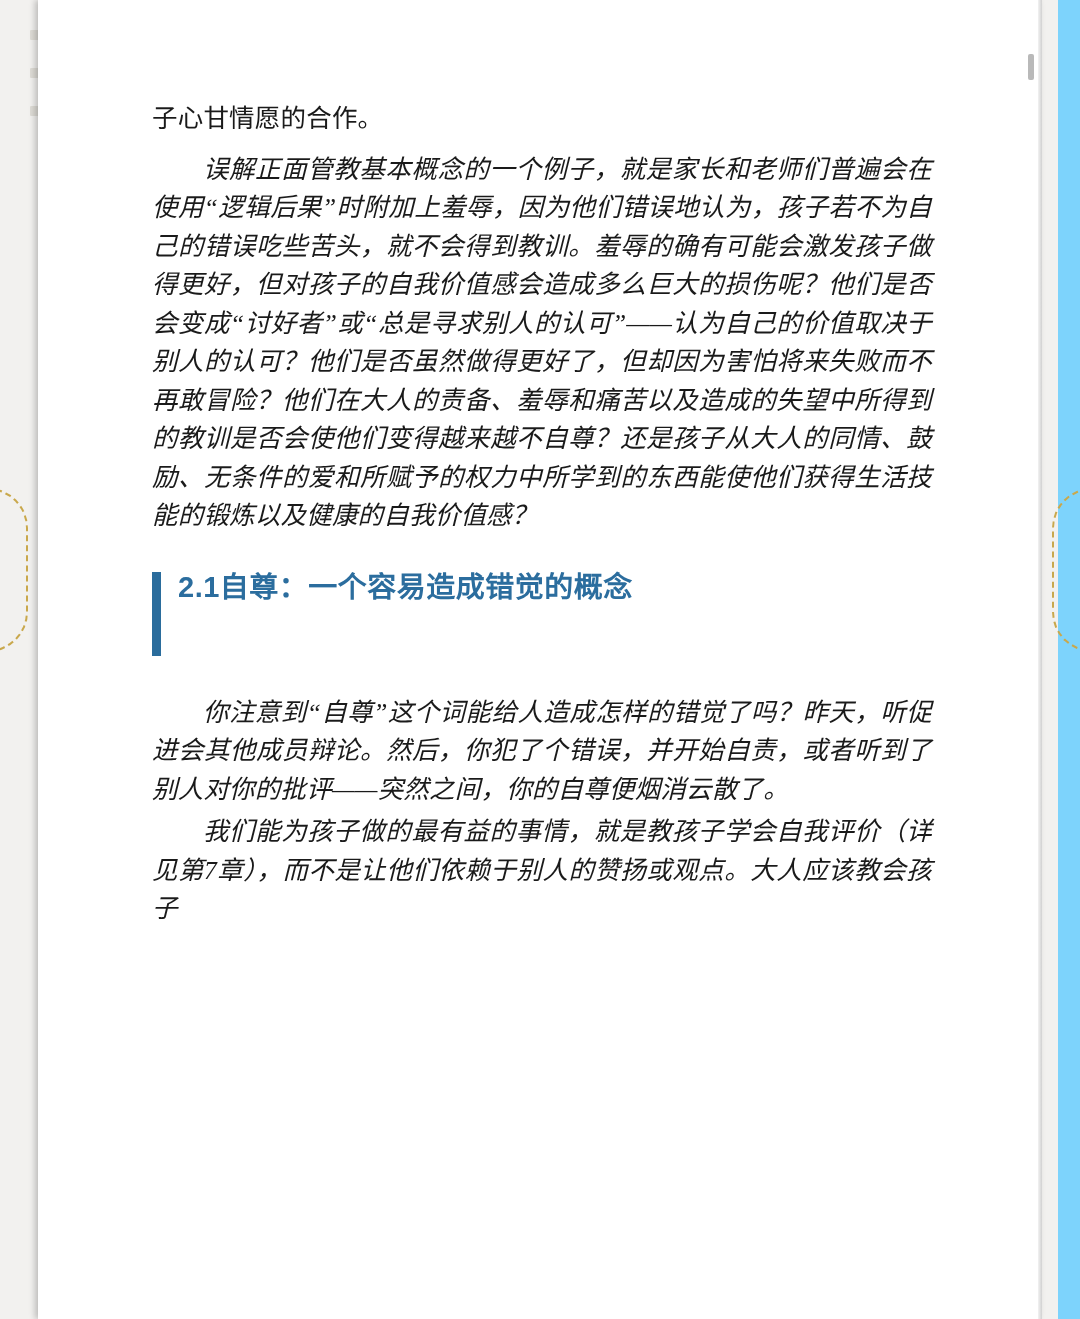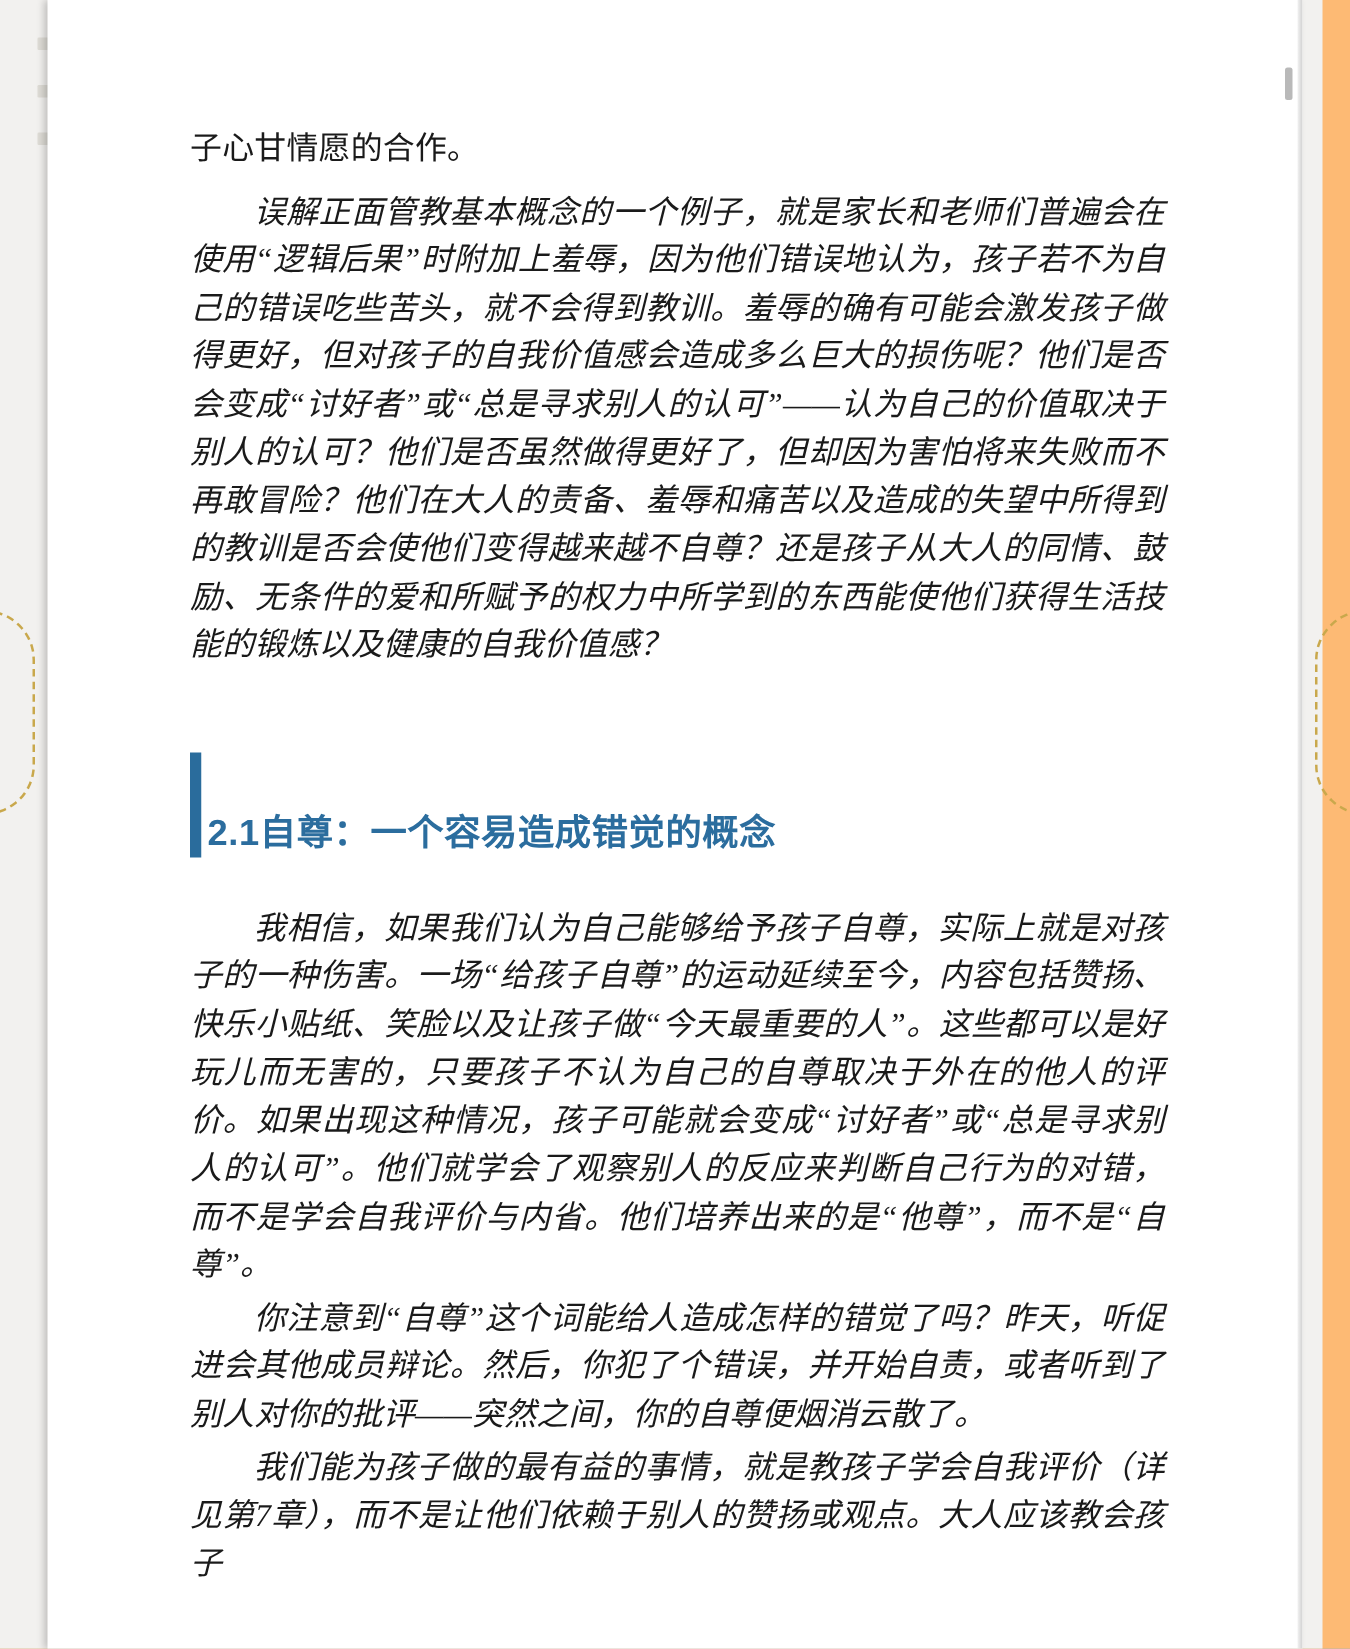--- a/index.html
+++ b/index.html
@@ -12,21 +12,21 @@
     background: #9a9a9a;
     font-family: "Liberation Serif", "DejaVu Serif", serif;
     overflow: hidden;
     position: relative;
   }
 
   
   #backdrop {
     position: absolute;
     inset: 0;
-    background: #fdba74;
+    background: #7dd3fc;
   }
   #behind-page {
     position: absolute;
     left: 0;
     top: 0;
     width: 1058px;
     height: 1319px;
     background: #f2f1ef;
   }
   #behind-page-lines {
@@ -94,25 +94,25 @@
     text-indent: 2em;
     font-style: italic;
   }
   p.para.first {
     margin-bottom: 12px;
   }
 
   
   .section-head {
     position: relative;
-    margin: 64px 0 40px 0;
-    padding-left: 14px;
+    margin: 34px 0 40px 0;
+    padding-left: 26px;
     min-height: 84px;
     display: flex;
-    align-items: flex-end;
+    align-items: flex-start;
   }
   .section-head .bar {
     position: absolute;
     left: 0;
     top: 2px;
     width: 9px;
     height: 84px;
     background: #2a6c9c;
   }
   .section-head .title {
@@ -167,21 +167,20 @@
       <p class="para first">子心甘情愿的合作。</p>
 
       <p class="para indent">误解正面管教基本概念的一个例子，就是家长和老师们普遍会在使用“逻辑后果”时附加上羞辱，因为他们错误地认为，孩子若不为自己的错误吃些苦头，就不会得到教训。羞辱的确有可能会激发孩子做得更好，但对孩子的自我价值感会造成多么巨大的损伤呢？他们是否会变成“讨好者”或“总是寻求别人的认可”——认为自己的价值取决于别人的认可？他们是否虽然做得更好了，但却因为害怕将来失败而不再敢冒险？他们在大人的责备、羞辱和痛苦以及造成的失望中所得到的教训是否会使他们变得越来越不自尊？还是孩子从大人的同情、鼓励、无条件的爱和所赋予的权力中所学到的东西能使他们获得生活技能的锻炼以及健康的自我价值感？</p>
 
       <div class="section-head">
         <span class="bar"></span>
         <span class="title">2.1自尊：一个容易造成错觉的概念</span>
       </div>
 
 
-      <p class="para indent">我相信，如果我们认为自己能够给予孩子自尊，实际上就是对孩子的一种伤害。一场“给孩子自尊”的运动延续至今，内容包括赞扬、快乐小贴纸、笑脸以及让孩子做“今天最重要的人”。这些都可以是好玩儿而无害的，只要孩子不认为自己的自尊取决于外在的他人的评价。如果出现这种情况，孩子可能就会变成“讨好者”或“总是寻求别人的认可”。他们就学会了观察别人的反应来判断自己行为的对错，而不是学会自我评价与内省。他们培养出来的是“他尊”，而不是“自尊”。</p>
 
       <p class="para indent">你注意到“自尊”这个词能给人造成怎样的错觉了吗？昨天，听促进会其他成员辩论。然后，你犯了个错误，并开始自责，或者听到了别人对你的批评——突然之间，你的自尊便烟消云散了。</p>
 
       <p class="para indent">我们能为孩子做的最有益的事情，就是教孩子学会自我评价（详见第7章），而不是让他们依赖于别人的赞扬或观点。大人应该教会孩子</p>
 
     </div>
   </div>
 </div>
 
 </body></html>

